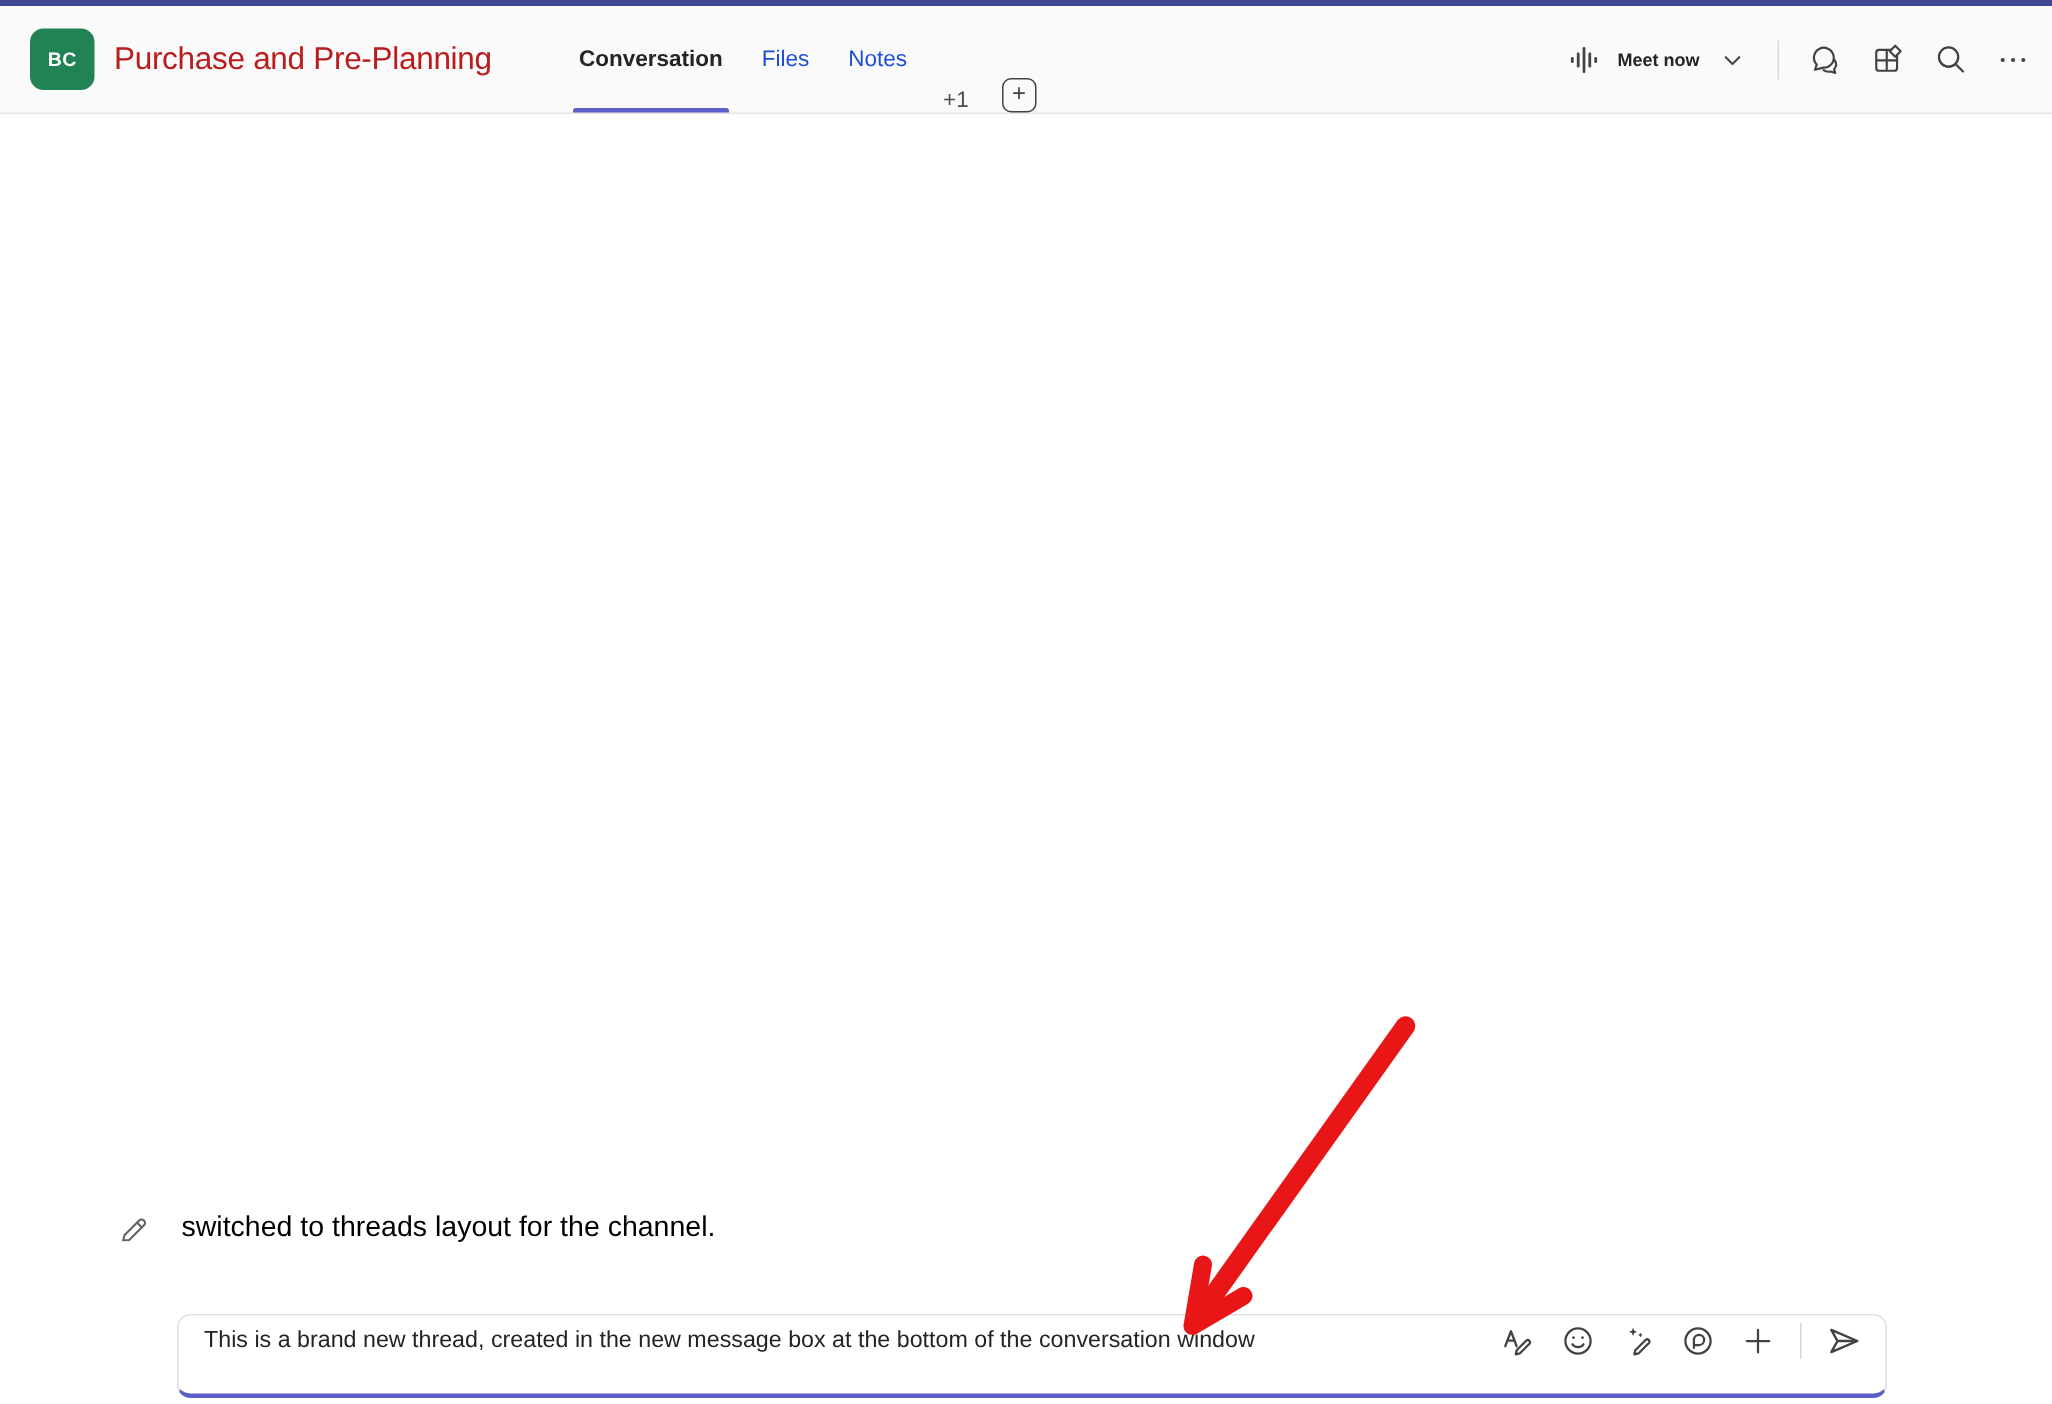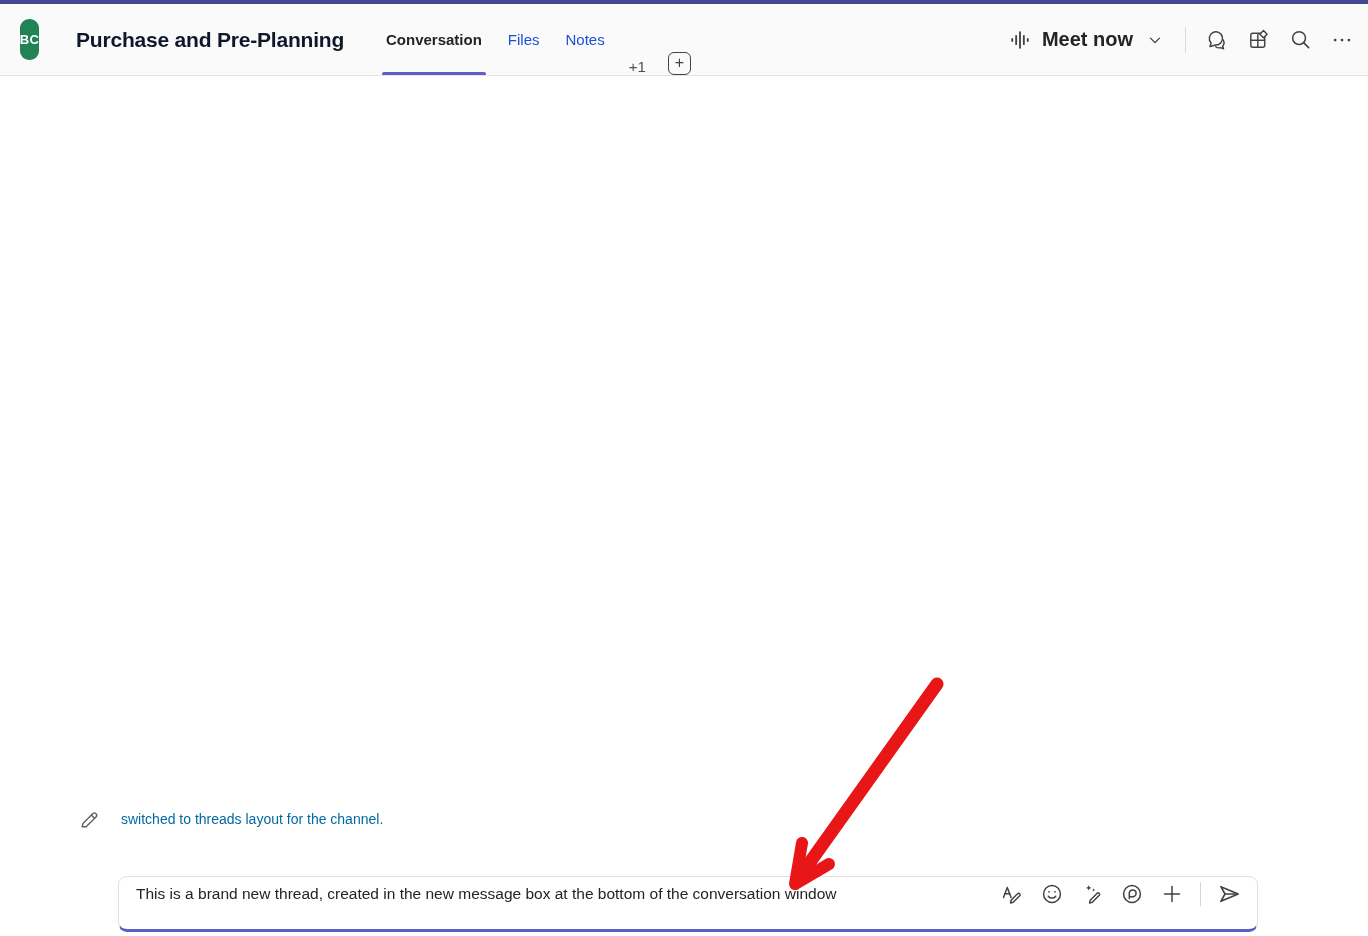--- a/index.html
+++ b/index.html
@@ -4,51 +4,51 @@
 <style>
   * { margin: 0; padding: 0; box-sizing: border-box; }
   html, body { width: 1368px; height: 936px; background: #ffffff; overflow: hidden;
     font-family: "Liberation Sans", "DejaVu Sans", sans-serif; position: relative; }
 
   .top-strip { position: absolute; top: 0; left: 0; width: 100%; height: 4px; background: #444791; }
 
   .header { position: absolute; top: 4px; left: 0; width: 100%; height: 72px;
     background: #fafafa; border-bottom: 1px solid #e5e5e5; }
 
-  .avatar { position: absolute; left: 20px; top: 15px; width: 19px; height: 41px;
+  .avatar { position: absolute; left: 20px; top: 15px; width: 43px; height: 41px;
     border-radius: 9px; background: #218353; color: #ffffff; font-size: 13px; font-weight: bold;
     display: flex; align-items: center; justify-content: center; letter-spacing: .3px; }
 
   .channel-title { position: absolute; left: 76px; top: 0; height: 100%;
-    display: flex; align-items: center; font-size: 21px; font-weight: bold; color: #0f172a;
+    display: flex; align-items: center; font-size: 21px; font-weight: normal; color: #b91c1c;
     letter-spacing: -0.2px; }
 
   .tabs { position: absolute; left: 384px; top: 0; height: 100%;
     display: flex; align-items: flex-end; gap: 22px; }
   .tab { position: relative; height: 100%; display: flex; align-items: center;
     font-size: 15px; color: #1d4ed8; cursor: pointer; padding: 0 2px; white-space: nowrap; }
   .tab.active { font-weight: bold; color: #242424; }
   .tab.active::after { content: ""; position: absolute; left: -2px; right: -2px; bottom: 0;
     height: 3px; background: #5b5fc7; border-radius: 2px 2px 0 0; }
   .tab-overflow { font-size: 15px; color: #4f4f4f; cursor: pointer; }
   .add-tab-btn { width: 23px; height: 23px; border: 1.6px solid #424242; border-radius: 6px;
     display: flex; align-items: center; justify-content: center; font-size: 16px; color: #424242;
     cursor: pointer; line-height: 1; padding-bottom: 1px; }
 
   .header-actions { position: absolute; right: 14px; top: 0; height: 100%;
     display: flex; align-items: center; gap: 18px; }
   .meet-now { display: flex; align-items: center; gap: 10px; cursor: pointer; }
-  .meet-now-label { font-size: 20px; font-weight: bold; color: #242424; }
+  .meet-now-label { font-size: 12px; font-weight: bold; color: #242424; }
   .icon-btn { width: 24px; height: 24px; display: flex; align-items: center; justify-content: center;
     cursor: pointer; }
   .v-divider { width: 1px; height: 26px; background: #d9d9d9; }
 
   .system-message { position: absolute; left: 78px; top: 806px; display: flex;
     align-items: center; gap: 21px; }
-  .system-message-text { font-size: 14px; color: #0369a1; }
+  .system-message-text { font-size: 19px; color: #000000; }
 
   .composer { position: absolute; left: 118px; top: 876px; width: 1140px; height: 56px;
     background: #ffffff; border: 1px solid #e0e0e0; border-bottom: 3px solid #5b5fc7;
     border-radius: 9px; display: flex; align-items: center; padding: 0 12px 19px 17px; }
   .composer-text { flex: 1; font-size: 15.5px; color: #242424; white-space: nowrap;
     overflow: hidden; }
   .composer-actions { display: flex; align-items: center; gap: 8px; }
   .composer-btn { width: 32px; height: 32px; border-radius: 5px; display: flex;
     align-items: center; justify-content: center; cursor: pointer; }
   .composer-divider { width: 1px; height: 24px; background: #d6d6d6; margin: 0 4px; }

